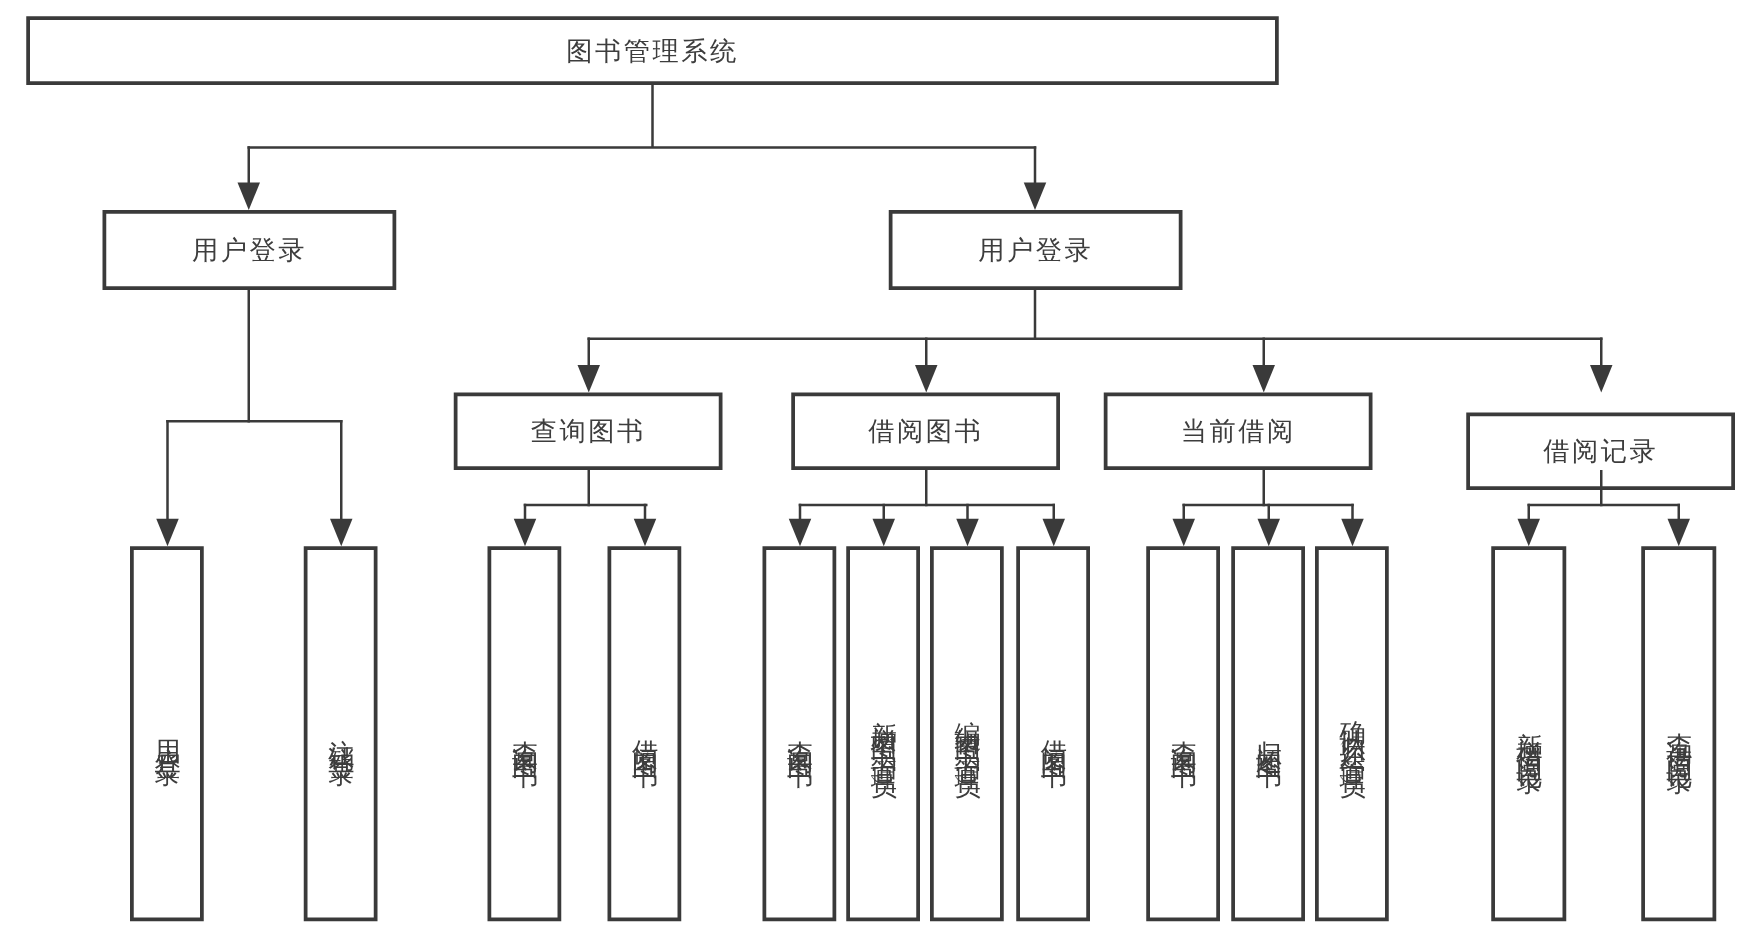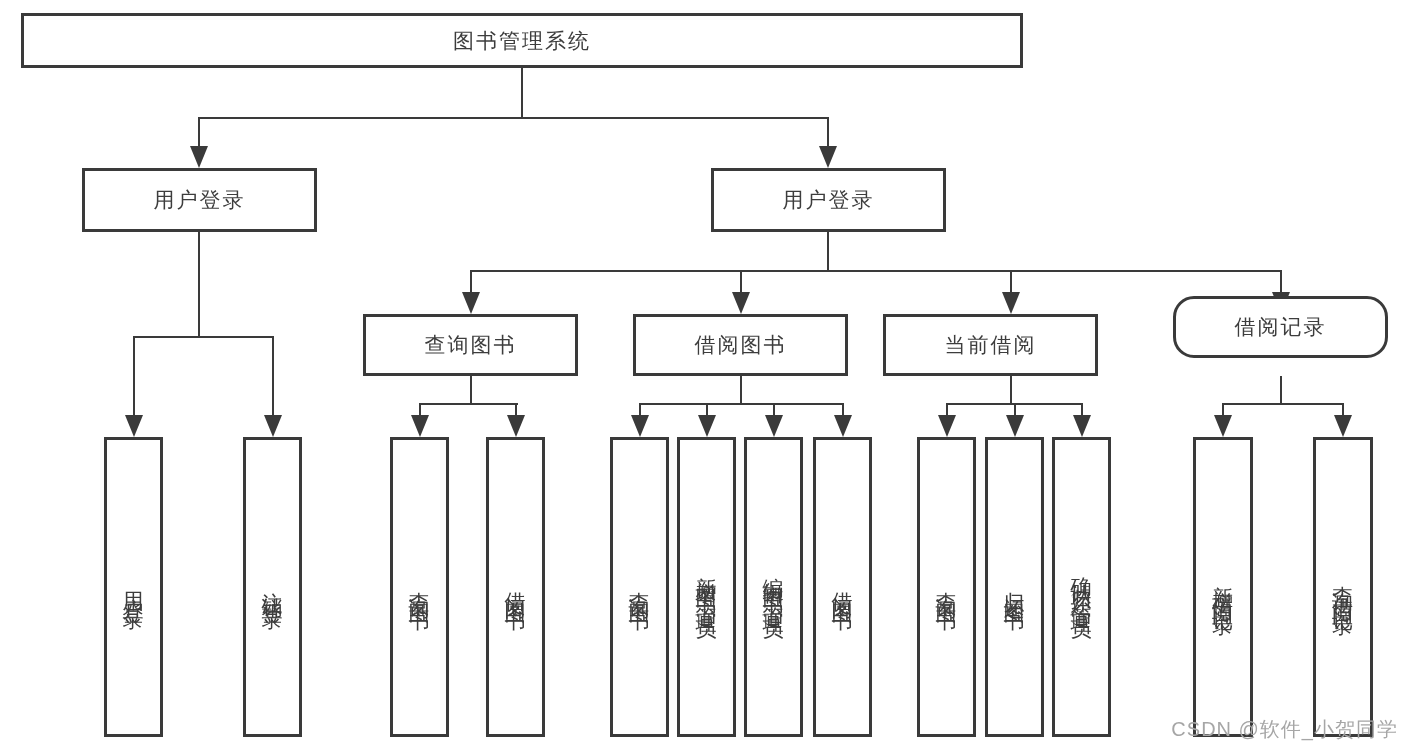--- a/index.html
+++ b/index.html
@@ -90,21 +90,21 @@
 
   <div class="box" style="left:363px;top:314px;width:215px;height:62px;">
     <span>查询图书</span>
   </div>
   <div class="box" style="left:633px;top:314px;width:215px;height:62px;">
     <span>借阅图书</span>
   </div>
   <div class="box" style="left:883px;top:314px;width:215px;height:62px;align-items:center;">
     <span>当前借阅</span>
   </div>
-  <div class="box" style="left:1173px;top:296px;width:215px;height:62px;border-radius:21px;">
+  <div class="box" style="left:1173px;top:330px;width:215px;height:62px;">
     <span>借阅记录</span>
   </div>
 
   <div class="vline" style="left:470px;top:376px;height:29px;"></div>
   <div class="hline" style="left:419px;top:403px;width:99px;"></div>
   <div class="vline" style="left:419px;top:403px;height:15px;"></div>
   <div class="ah" style="left:411px;top:415px;"></div>
   <div class="vline" style="left:515px;top:403px;height:15px;"></div>
   <div class="ah" style="left:507px;top:415px;"></div>
 
@@ -172,15 +172,14 @@
     <span>确认归还（管理员）</span>
   </div>
 
   <div class="vbox" style="left:1193px;top:437px;width:60px;height:300px;">
     <span>新增借阅记录</span>
   </div>
   <div class="vbox" style="left:1313px;top:437px;width:60px;height:300px;">
     <span>查询借阅记录</span>
   </div>
 
-  <div class="watermark">CSDN @软件_小贺同学</div>
 
 </div>
 
 </body></html>

